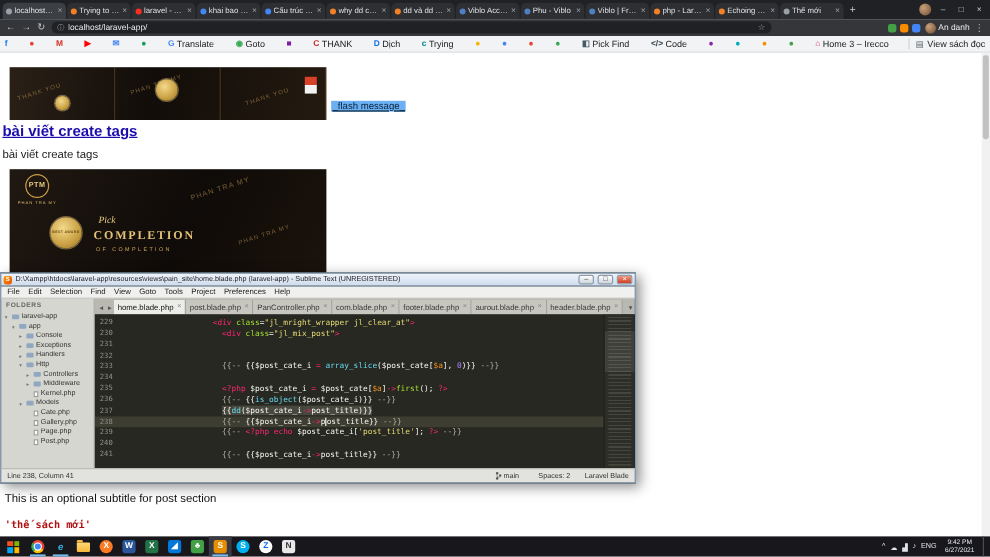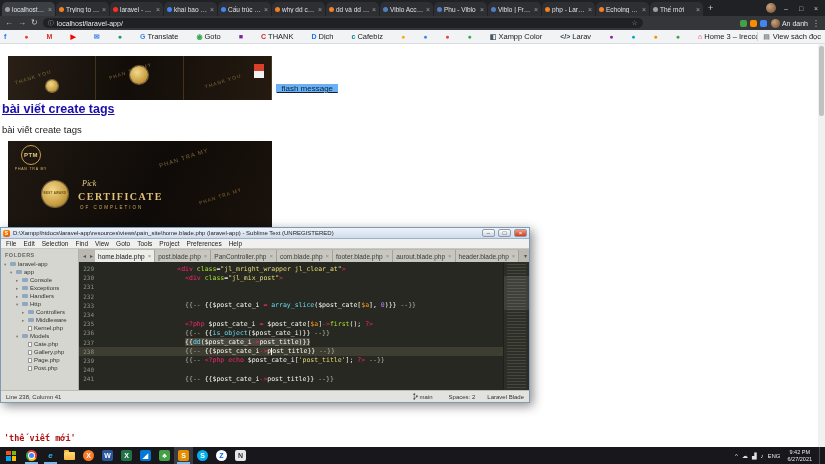--- a/index.html
+++ b/index.html
@@ -267,41 +267,41 @@
         <div class="bmk">
           <span class="bmk-ic" style="color: rgb(198, 40, 40);">C</span>
           <span class="bmk-label">THANK</span>
         </div>
         <div class="bmk">
           <span class="bmk-ic" style="color: rgb(26, 115, 232);">D</span>
           <span class="bmk-label">Dịch</span>
         </div>
         <div class="bmk">
           <span class="bmk-ic" style="color: rgb(0, 131, 143);">c</span>
-          <span class="bmk-label">Cafebiz</span>
+          <span class="bmk-label">Trying</span>
         </div>
         <div class="bmk">
           <span class="bmk-ic" style="color: rgb(244, 180, 0);">●</span>
         </div>
         <div class="bmk">
           <span class="bmk-ic" style="color: rgb(66, 133, 244);">●</span>
         </div>
         <div class="bmk">
           <span class="bmk-ic" style="color: rgb(234, 67, 53);">●</span>
         </div>
         <div class="bmk">
           <span class="bmk-ic" style="color: rgb(52, 168, 83);">●</span>
         </div>
         <div class="bmk">
           <span class="bmk-ic" style="color: rgb(69, 90, 100);">◧</span>
-          <span class="bmk-label">Xampp Color</span>
+          <span class="bmk-label">Pick Find</span>
         </div>
         <div class="bmk">
           <span class="bmk-ic" style="color: rgb(55, 71, 79);">&lt;/&gt;</span>
-          <span class="bmk-label">Larav</span>
+          <span class="bmk-label">Code</span>
         </div>
         <div class="bmk">
           <span class="bmk-ic" style="color: rgb(142, 36, 170);">●</span>
         </div>
         <div class="bmk">
           <span class="bmk-ic" style="color: rgb(0, 172, 193);">●</span>
         </div>
         <div class="bmk">
           <span class="bmk-ic" style="color: rgb(251, 140, 0);">●</span>
         </div>
@@ -343,24 +343,25 @@
     <div class="hero">
       <div class="ptm-badge">
         <div class="ptm-circle">PTM</div>
         <div class="ptm-brand">PHAN TRA MY</div>
       </div>
       <span class="gold-wm" style="left:150px;top:14px;font-size:6px">PHAN TRA MY</span>
       <span class="gold-wm" style="left:190px;top:52px;font-size:5px">PHAN TRA MY</span>
       <span class="gold-seal" style="left:34px;top:40px;width:26px;height:26px"></span>
       <div class="seal-text">BEST AWARD</div>
       <div class="award-script">Pick</div>
-      <div class="cert-line">CERTIFICATE</div>
+      <div class="cert-line">COMPLETION</div>
       <div class="completion-line">OF COMPLETION</div>
     </div>
-    <div class="dump-line">'thế viết mới'</div>
+    <div class="subtitle-line">This is an optional subtitle for post section</div>
+    <div class="dump-line">'thế sách mới'</div>
     <div class="pg-scroll">
       <div class="pg-thumb"></div>
     </div>
   </div>
 
   <div class="sublime">
     <div class="st-title">
       <span class="st-appicon">S</span>
       <span class="st-title-text">D:\Xampp\htdocs\laravel-app\resources\views\pain_site\home.blade.php (laravel-app) - Sublime Text (UNREGISTERED)</span>
       <span class="st-btn">–</span>

